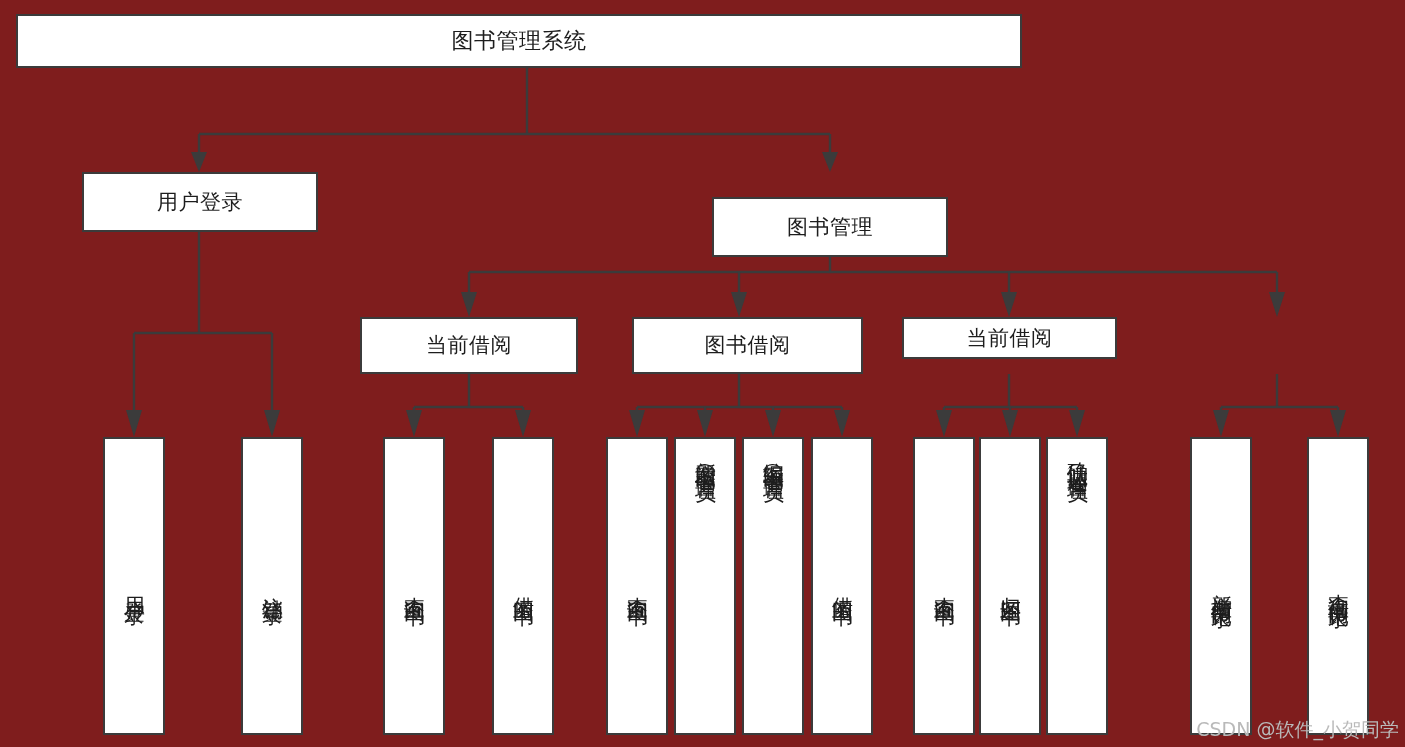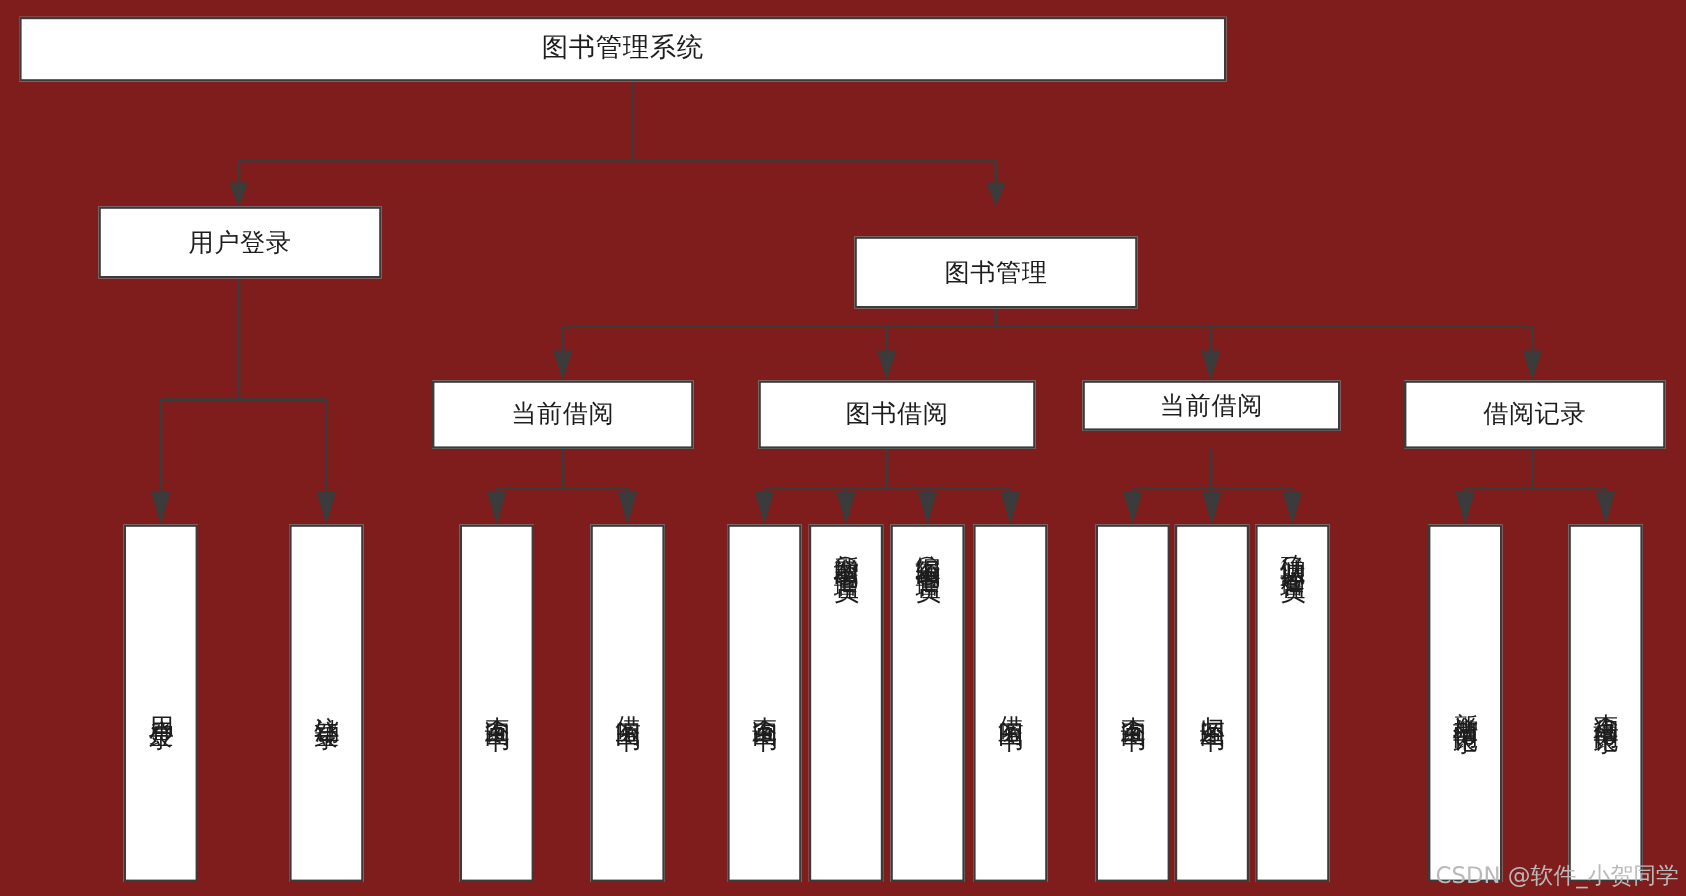--- a/index.html
+++ b/index.html
@@ -179,23 +179,20 @@
   </div>
 
   <div class="node level2" style="left:632px; top:317px; width:231px; height:57px;">
     <span class="label">图书借阅</span>
   </div>
 
   <div class="node level2" style="left:902px; top:317px; width:215px; height:42px;">
     <span class="label">当前借阅</span>
   </div>
 
-  <div class="node level2" style="left:1170px; top:317px; width:218px; height:57px;">
-    <span class="label">借阅记录</span>
-  </div>
 
   <div class="node leaf centered" style="left:103px; top:437px; width:62px; height:298px;">
     <span class="label">用户登录</span>
   </div>
 
   <div class="node leaf centered" style="left:241px; top:437px; width:62px; height:298px;">
     <span class="label">注销登录</span>
   </div>
 
   <div class="node leaf centered" style="left:383px; top:437px; width:62px; height:298px;">

